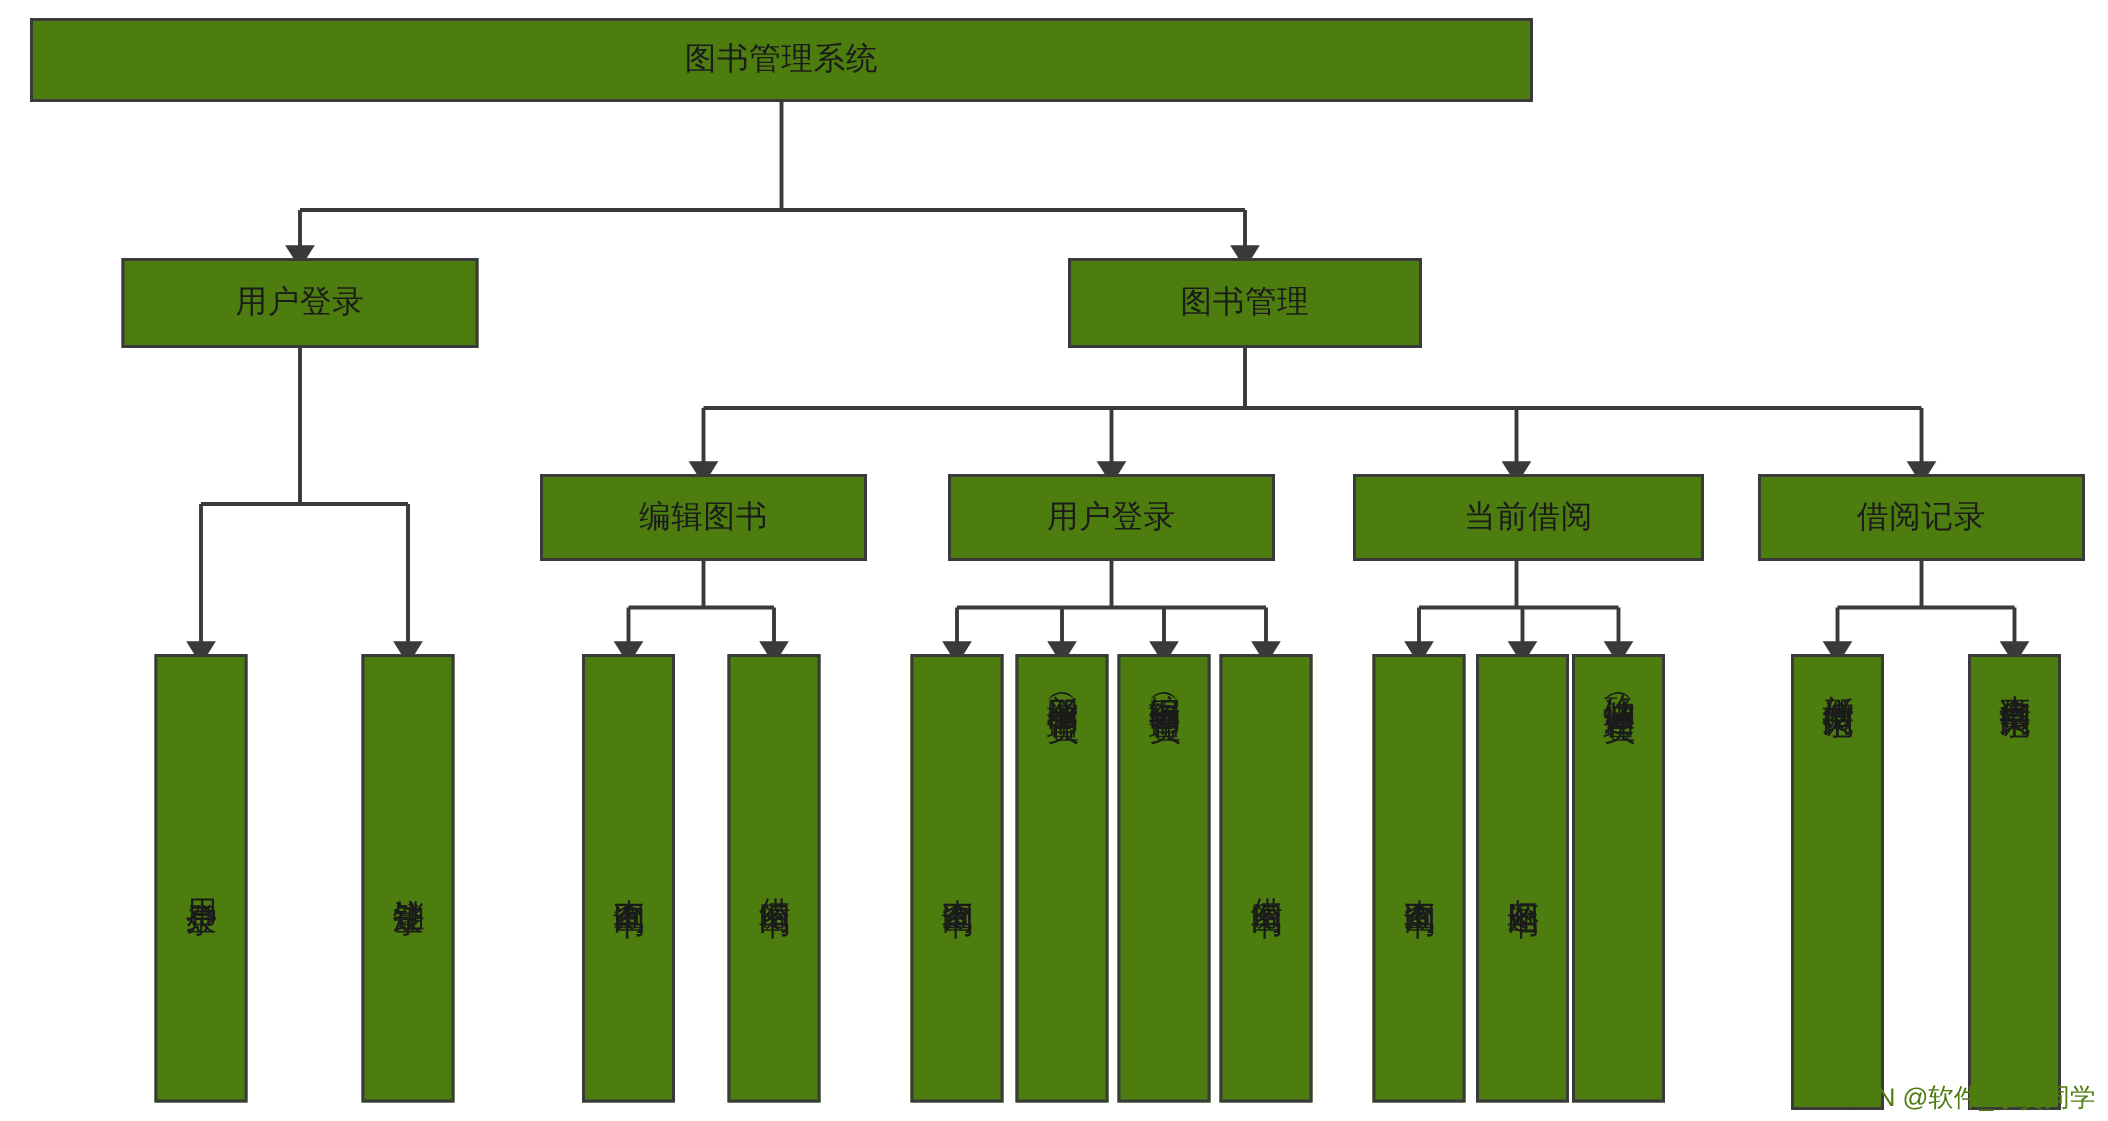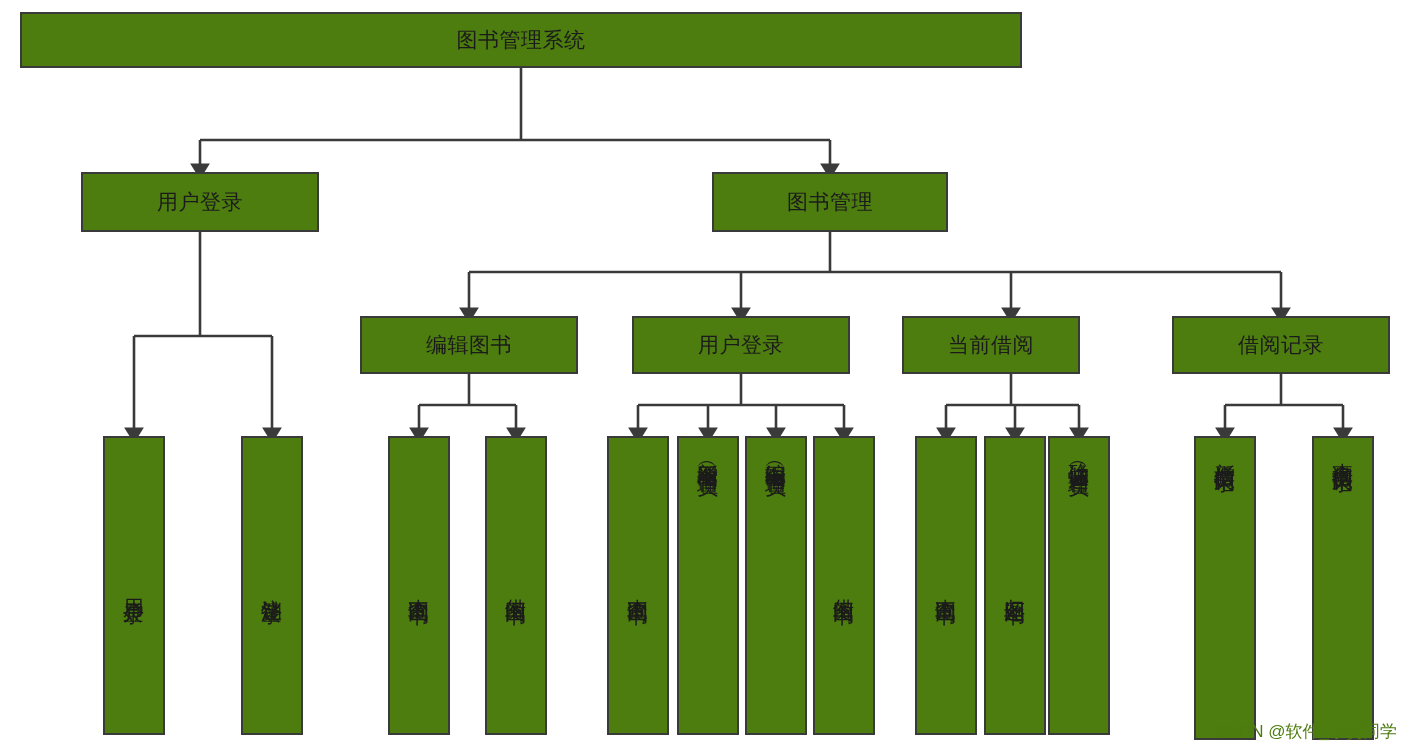--- a/index.html
+++ b/index.html
@@ -131,21 +131,21 @@
       </div>
       <div class="node horizontal" style="left: 712px; top: 172px; width: 236px; height: 60px;">
         <span class="node-label">图书管理</span>
       </div>
       <div class="node horizontal" style="left: 360px; top: 316px; width: 218px; height: 58px;">
         <span class="node-label">编辑图书</span>
       </div>
       <div class="node horizontal" style="left: 632px; top: 316px; width: 218px; height: 58px;">
         <span class="node-label">用户登录</span>
       </div>
-      <div class="node horizontal" style="left: 902px; top: 316px; width: 178px; height: 58px;">
+      <div class="node horizontal" style="left: 902px; top: 316px; width: 234px; height: 58px;">
         <span class="node-label">当前借阅</span>
       </div>
       <div class="node horizontal" style="left: 1172px; top: 316px; width: 218px; height: 58px; align-items: center;">
         <span class="node-label">借阅记录</span>
       </div>
       <div class="node vertical center-v" style="left: 103px; top: 436px; width: 62px; height: 299px;">
         <span class="node-label">用户登录</span>
       </div>
       <div class="node vertical center-v" style="left: 241px; top: 436px; width: 62px; height: 299px;">
         <span class="node-label">注销登录</span>

